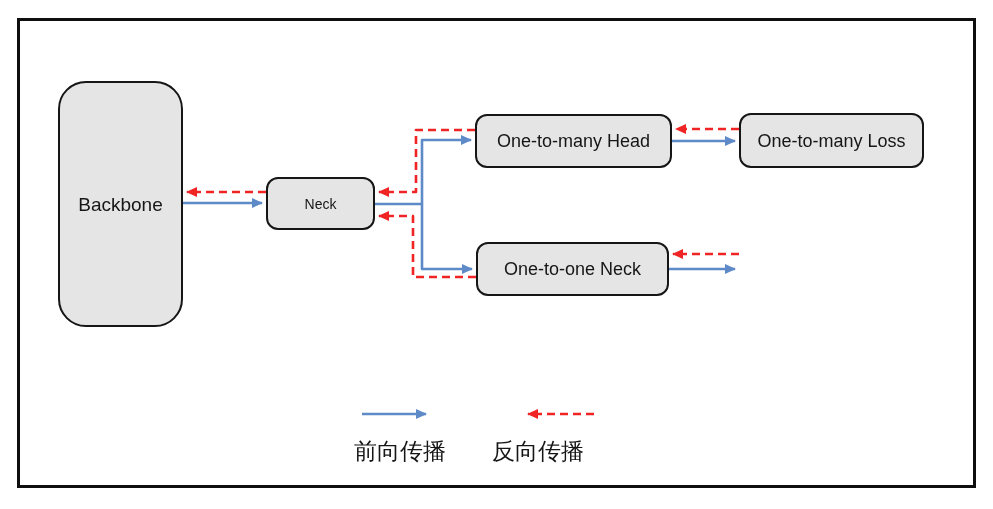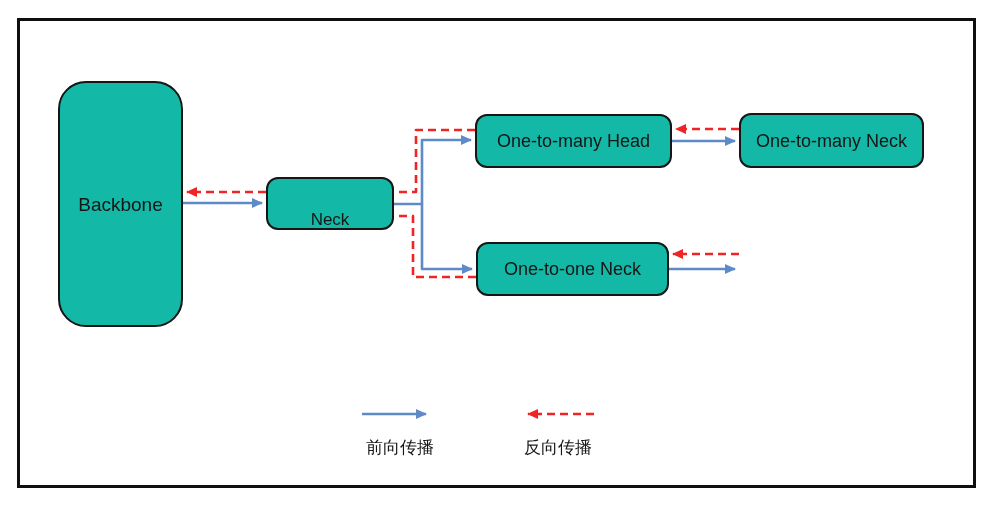--- a/index.html
+++ b/index.html
@@ -6,36 +6,36 @@
   .canvas{
     position:relative;width:993px;height:509px;background:#fff;overflow:hidden;
     font-family:"Liberation Sans","DejaVu Sans",sans-serif;color:#161616;
   }
   .frame{
     position:absolute;left:17px;top:18px;width:959px;height:470px;
     border:3px solid #0f0f0f;box-sizing:border-box;background:#fff;
   }
   .arrows{position:absolute;left:0;top:0;width:993px;height:509px;}
   .node{
-    position:absolute;box-sizing:border-box;background:#14b8a6;
+    position:absolute;box-sizing:border-box;background:#e5e5e5;
     border:2.5px solid #161616;border-radius:12px;
     display:flex;align-items:center;justify-content:center;
     font-size:18px;line-height:1;white-space:nowrap;z-index:2;
   }
   .node-backbone{left:58px;top:81px;width:125px;height:246px;border-radius:28px;font-size:19px;}
-  .node-neck{left:266px;top:177px;width:128px;height:53px;font-size:17px;align-items:flex-end;}
+  .node-neck{left:266px;top:177px;width:109px;height:53px;font-size:14px;}
   .node-o2m-head{left:475px;top:114px;width:197px;height:54px;}
   .node-o2m-loss{left:739px;top:113px;width:185px;height:55px;}
   .node-o2o-head{left:476px;top:242px;width:193px;height:54px;}
   .node-o2o-loss{left:739px;top:244px;width:185px;height:54px;}
   .legend-label{
-    position:absolute;width:120px;text-align:center;font-size:17px;line-height:1.2;z-index:2;
+    position:absolute;width:120px;text-align:center;font-size:23px;line-height:1.2;z-index:2;
   }
   .legend-label-forward{left:340px;top:438px;}
-  .legend-label-backward{left:498px;top:438px;}
+  .legend-label-backward{left:478px;top:438px;}
 </style>
 </head>
 <body>
 
 <div class="canvas">
   <div class="frame"></div>
 
   <svg class="arrows" width="993" height="509" viewBox="0 0 993 509" xmlns="http://www.w3.org/2000/svg">
     <defs>
       <marker id="mblue" markerUnits="userSpaceOnUse" markerWidth="11" markerHeight="10" refX="10" refY="5" orient="auto">
@@ -68,21 +68,21 @@
   <div class="node node-backbone">
     <span>Backbone</span>
   </div>
   <div class="node node-neck">
     <span>Neck</span>
   </div>
   <div class="node node-o2m-head">
     <span>One-to-many Head</span>
   </div>
   <div class="node node-o2m-loss">
-    <span>One-to-many Neck</span>
+    <span>One-to-many Loss</span>
   </div>
   <div class="node node-o2o-head">
     <span>One-to-one Neck</span>
   </div>
 
   <div class="legend-label legend-label-forward">前向传播</div>
   <div class="legend-label legend-label-backward">反向传播</div>
 </div>
 
 </body></html>

